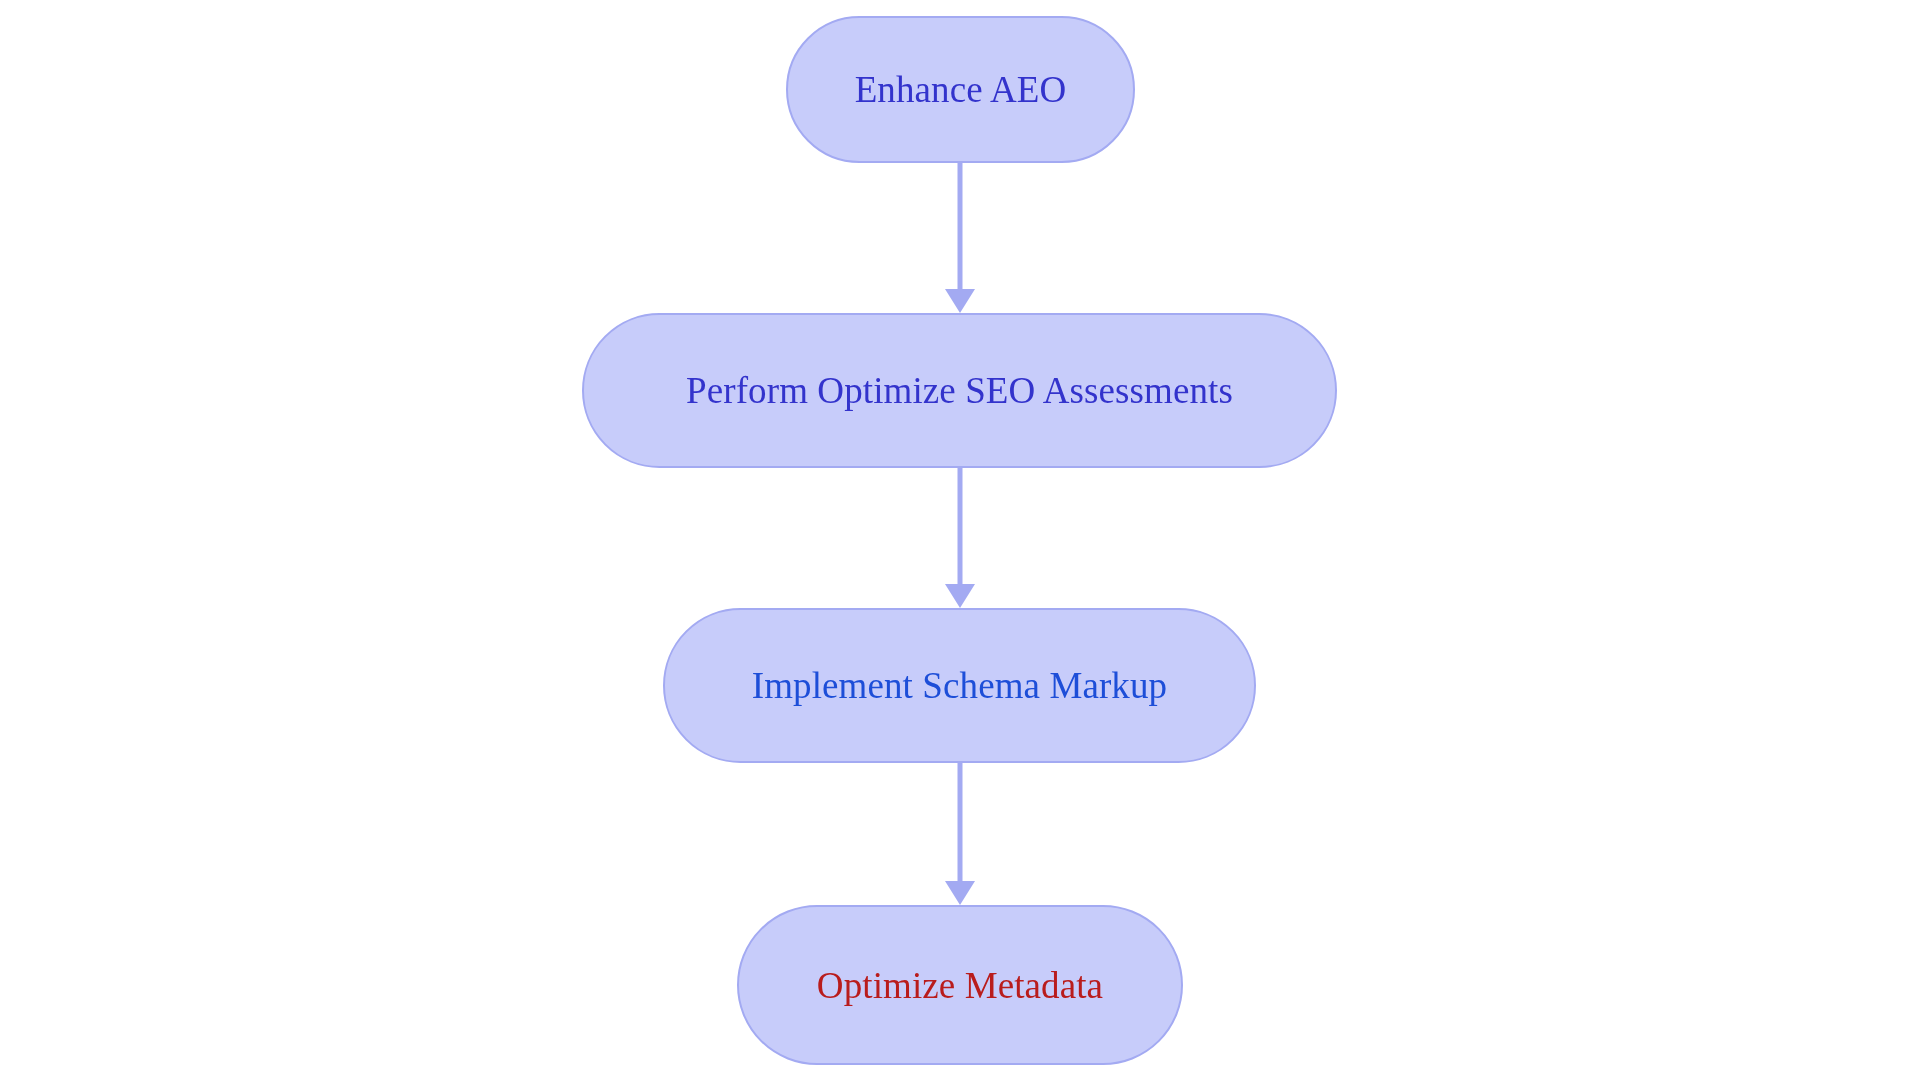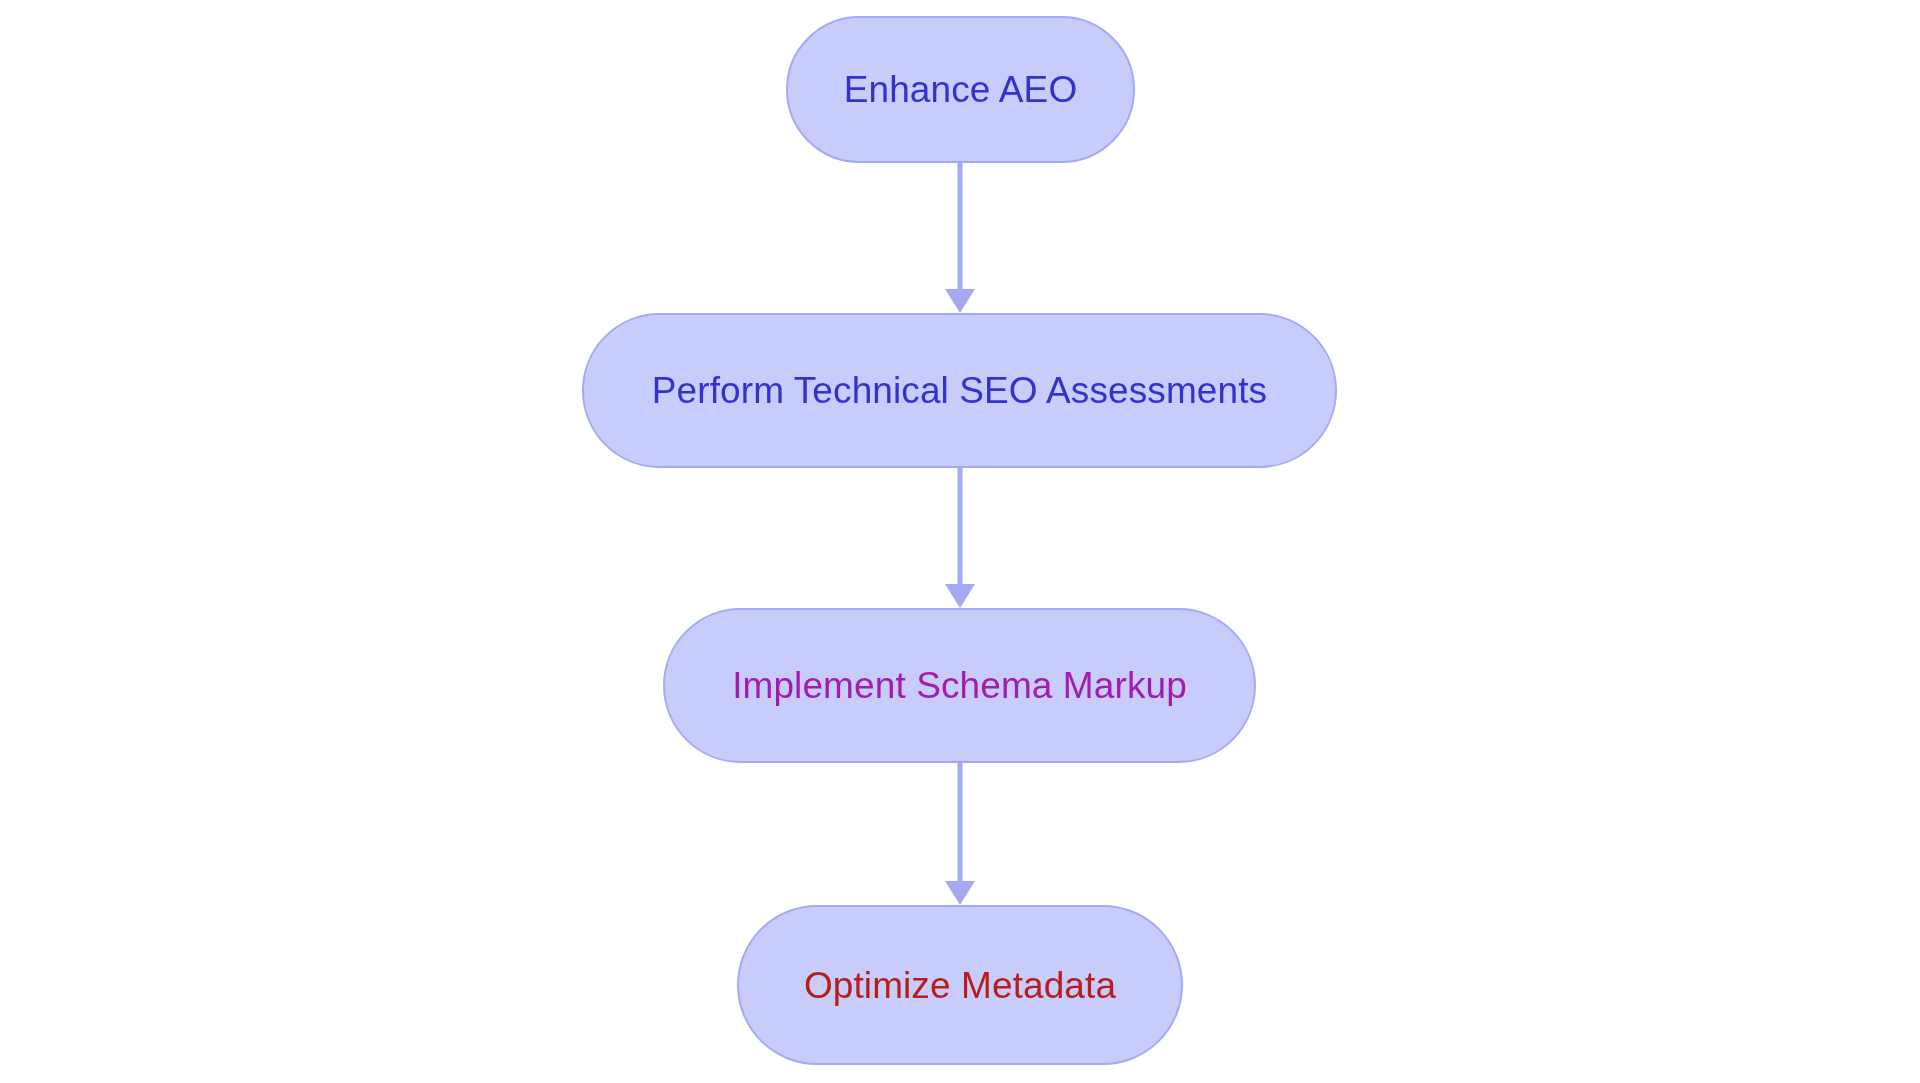--- a/index.html
+++ b/index.html
@@ -21,21 +21,21 @@
   .flow-node {
     position: absolute;
     display: flex;
     align-items: center;
     justify-content: center;
     box-sizing: border-box;
     background: #c7ccfa;
     border: 2px solid #a3aaf2;
     border-radius: 999px;
     color: #3333cc;
-    font-family: Liberation Sans, sans-serif;
+    font-family: Liberation Serif, serif;
     font-weight: 400;
     letter-spacing: 0.1px;
     white-space: nowrap;
     user-select: none;
   }
 
   .flow-node .node-label {
     display: block;
     line-height: 1;
     padding: 0 8px;
@@ -73,24 +73,24 @@
         <rect x="12.5" y="0" width="5" height="118" fill="#a3aaf2"></rect>
         <polygon points="0,118 30,118 15,142" fill="#a3aaf2"></polygon>
       </svg>
     </div>
 
   <div class="flow-node" id="node-0" style="left: 786px; top: 16px; width: 349px; height: 147px; font-size: 37px; background: rgb(199, 204, 250); border-color: rgb(163, 170, 242); color: rgb(51, 51, 204); border-radius: 999px;">
     <span class="node-label">Enhance AEO</span>
   </div>
 
   <div class="flow-node" id="node-1" style="left: 582px; top: 313px; width: 755px; height: 155px; font-size: 37px; background: rgb(199, 204, 250); border-color: rgb(163, 170, 242); color: rgb(51, 51, 204); border-radius: 999px;">
-    <span class="node-label">Perform Technical SEO Assessments</span>
+    <span class="node-label">Perform Optimize SEO Assessments</span>
   </div>
 
-  <div class="flow-node" id="node-2" style="left: 663px; top: 608px; width: 593px; height: 155px; font-size: 37px; background: rgb(199, 204, 250); border-color: rgb(163, 170, 242); color: #a21caf; border-radius: 999px;">
+  <div class="flow-node" id="node-2" style="left: 663px; top: 608px; width: 593px; height: 155px; font-size: 37px; background: rgb(199, 204, 250); border-color: rgb(163, 170, 242); color: #1d4ed8; border-radius: 999px;">
     <span class="node-label">Implement Schema Markup</span>
   </div>
 
   <div class="flow-node" id="node-3" style="left: 737px; top: 905px; width: 446px; height: 160px; font-size: 37px; background: rgb(199, 204, 250); border-color: rgb(163, 170, 242); color: #b91c1c; border-radius: 999px;">
     <span class="node-label">Optimize Metadata</span>
   </div>
 
 </div>
 
 </body></html>

